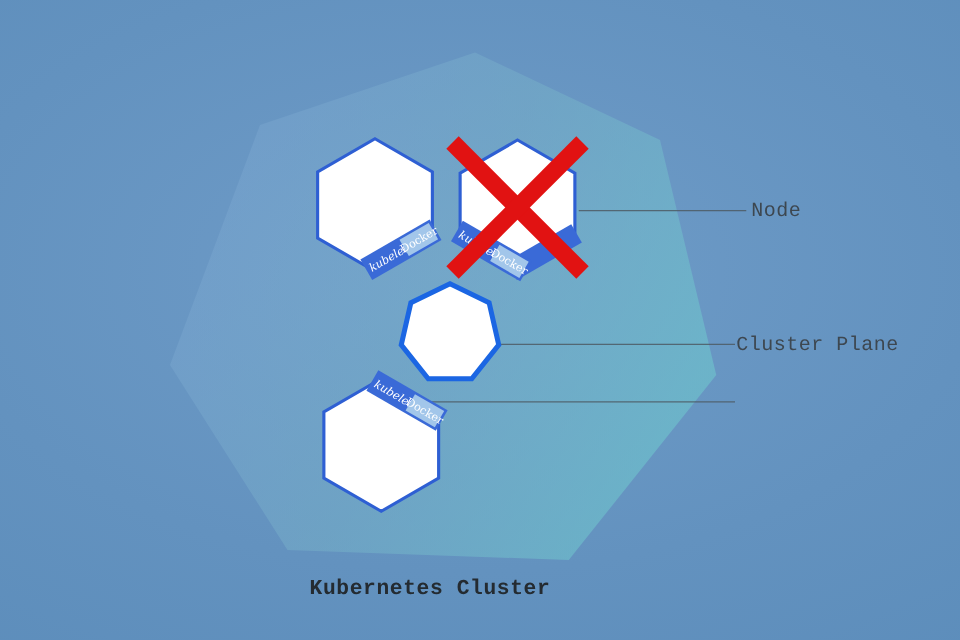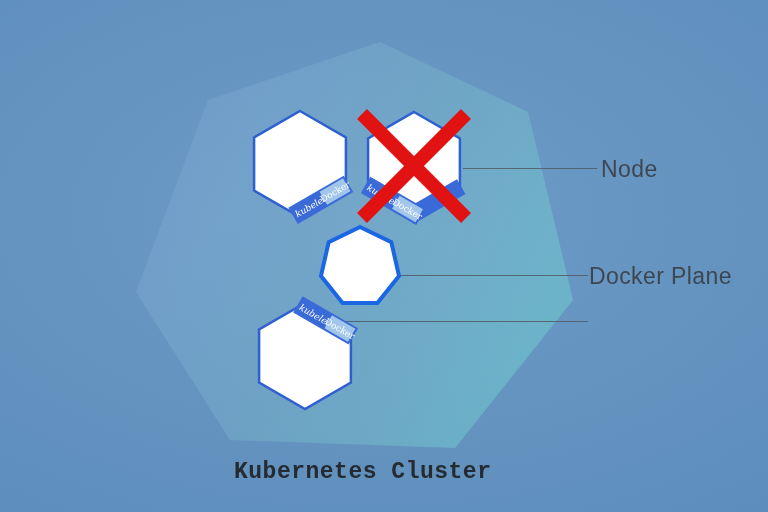--- a/index.html
+++ b/index.html
@@ -12,26 +12,26 @@
     background:radial-gradient(120% 105% at 48% 42%, #6f9cc8 0%, #6392bf 45%, #5b8cba 80%, #5787b5 100%);
   }
   .abs{position:absolute;}
   svg{display:block;overflow:visible;}
   
   .callout-line{
     position:absolute;height:1px;background:#4e5a64;opacity:.85;
   }
   
   .callout-label{
-    position:absolute;font-size:23px;letter-spacing:.4px;line-height:18px;
-    color:#3d4750;font-family:Liberation Sans, sans-serif;white-space:nowrap;
+    position:absolute;font-size:16px;letter-spacing:.4px;line-height:18px;
+    color:#3d4750;font-family:Liberation Mono, monospace;white-space:nowrap;
   }
   .diagram-title{
     position:absolute;left:234px;top:462px;width:220px;text-align:center;
-    font-size:23px;font-weight:bold;letter-spacing:.5px;line-height:20px;
+    font-size:17px;font-weight:bold;letter-spacing:.5px;line-height:20px;
     color:#242b31;font-family:"Liberation Mono",monospace;white-space:nowrap;
   }
   
   .kubelet-text{
     font-family:"DejaVu Serif",serif;font-style:italic;font-size:9px;fill:#ffffff;
   }
   .docker-text{
     font-family:"DejaVu Serif",serif;font-size:9px;fill:#ffffff;
   }
 </style>
@@ -91,17 +91,17 @@
     <path d="M65 12 L110.9 38.5 L110.9 91.5 L65 118 L19.1 91.5 L19.1 38.5 Z" fill="#ffffff" stroke="#2e5fd3" stroke-width="2.5"></path>
     <g transform="rotate(30 88 25.25)">
       <rect x="56" y="20.5" width="64" height="19" fill="#3a6ad7"></rect>
       <text x="59" y="33.8" class="kubelet-text">kubelet</text>
       <rect x="91" y="22.5" width="27" height="15" fill="#a2c6ea"></rect>
       <text x="104.5" y="33.3" text-anchor="middle" class="docker-text">Docker</text>
     </g>
   </svg>
 
   <div class="callout-label" style="left:601px;top:160px">Node</div>
-  <div class="callout-label" style="left:589px;top:267px">Docker Plane</div>
+  <div class="callout-label" style="left:589px;top:267px">Cluster Plane</div>
 
   <div class="diagram-title">Kubernetes Cluster</div>
 
 </div>
 
 </body></html>

